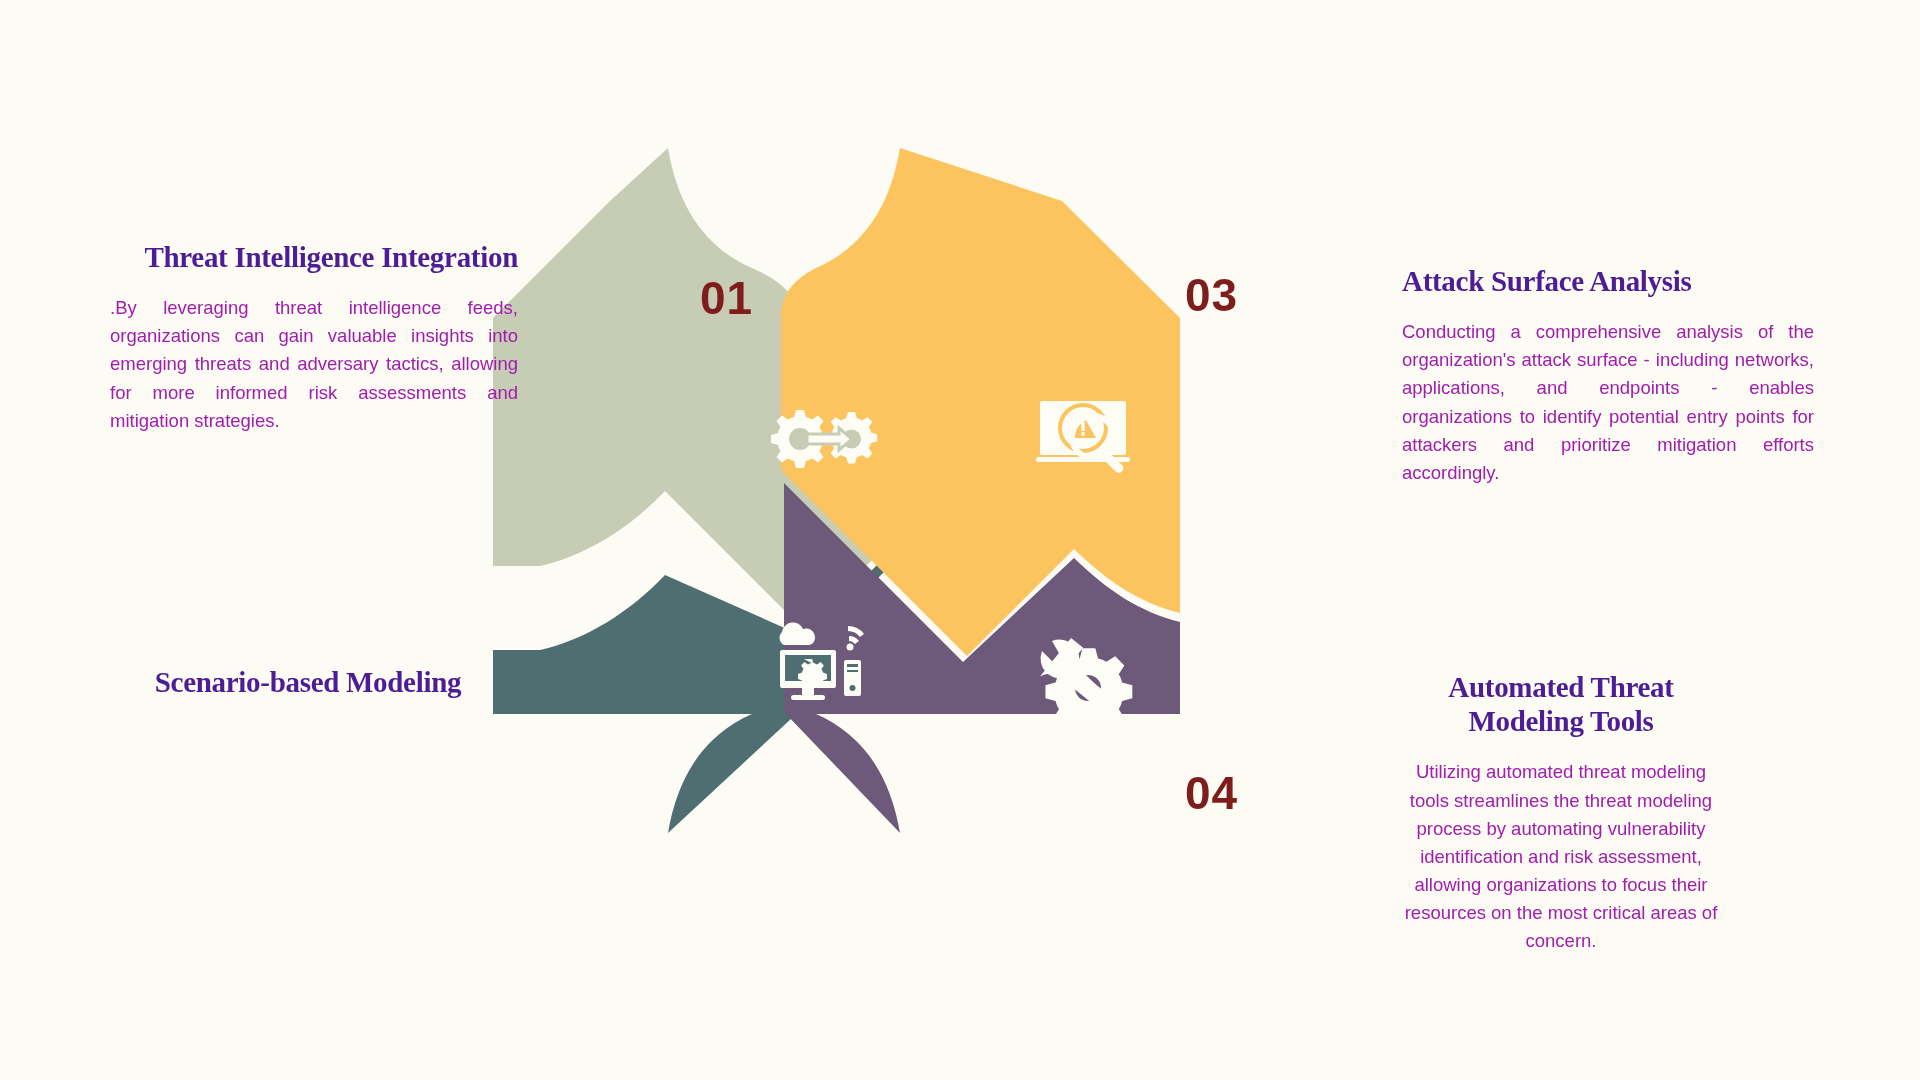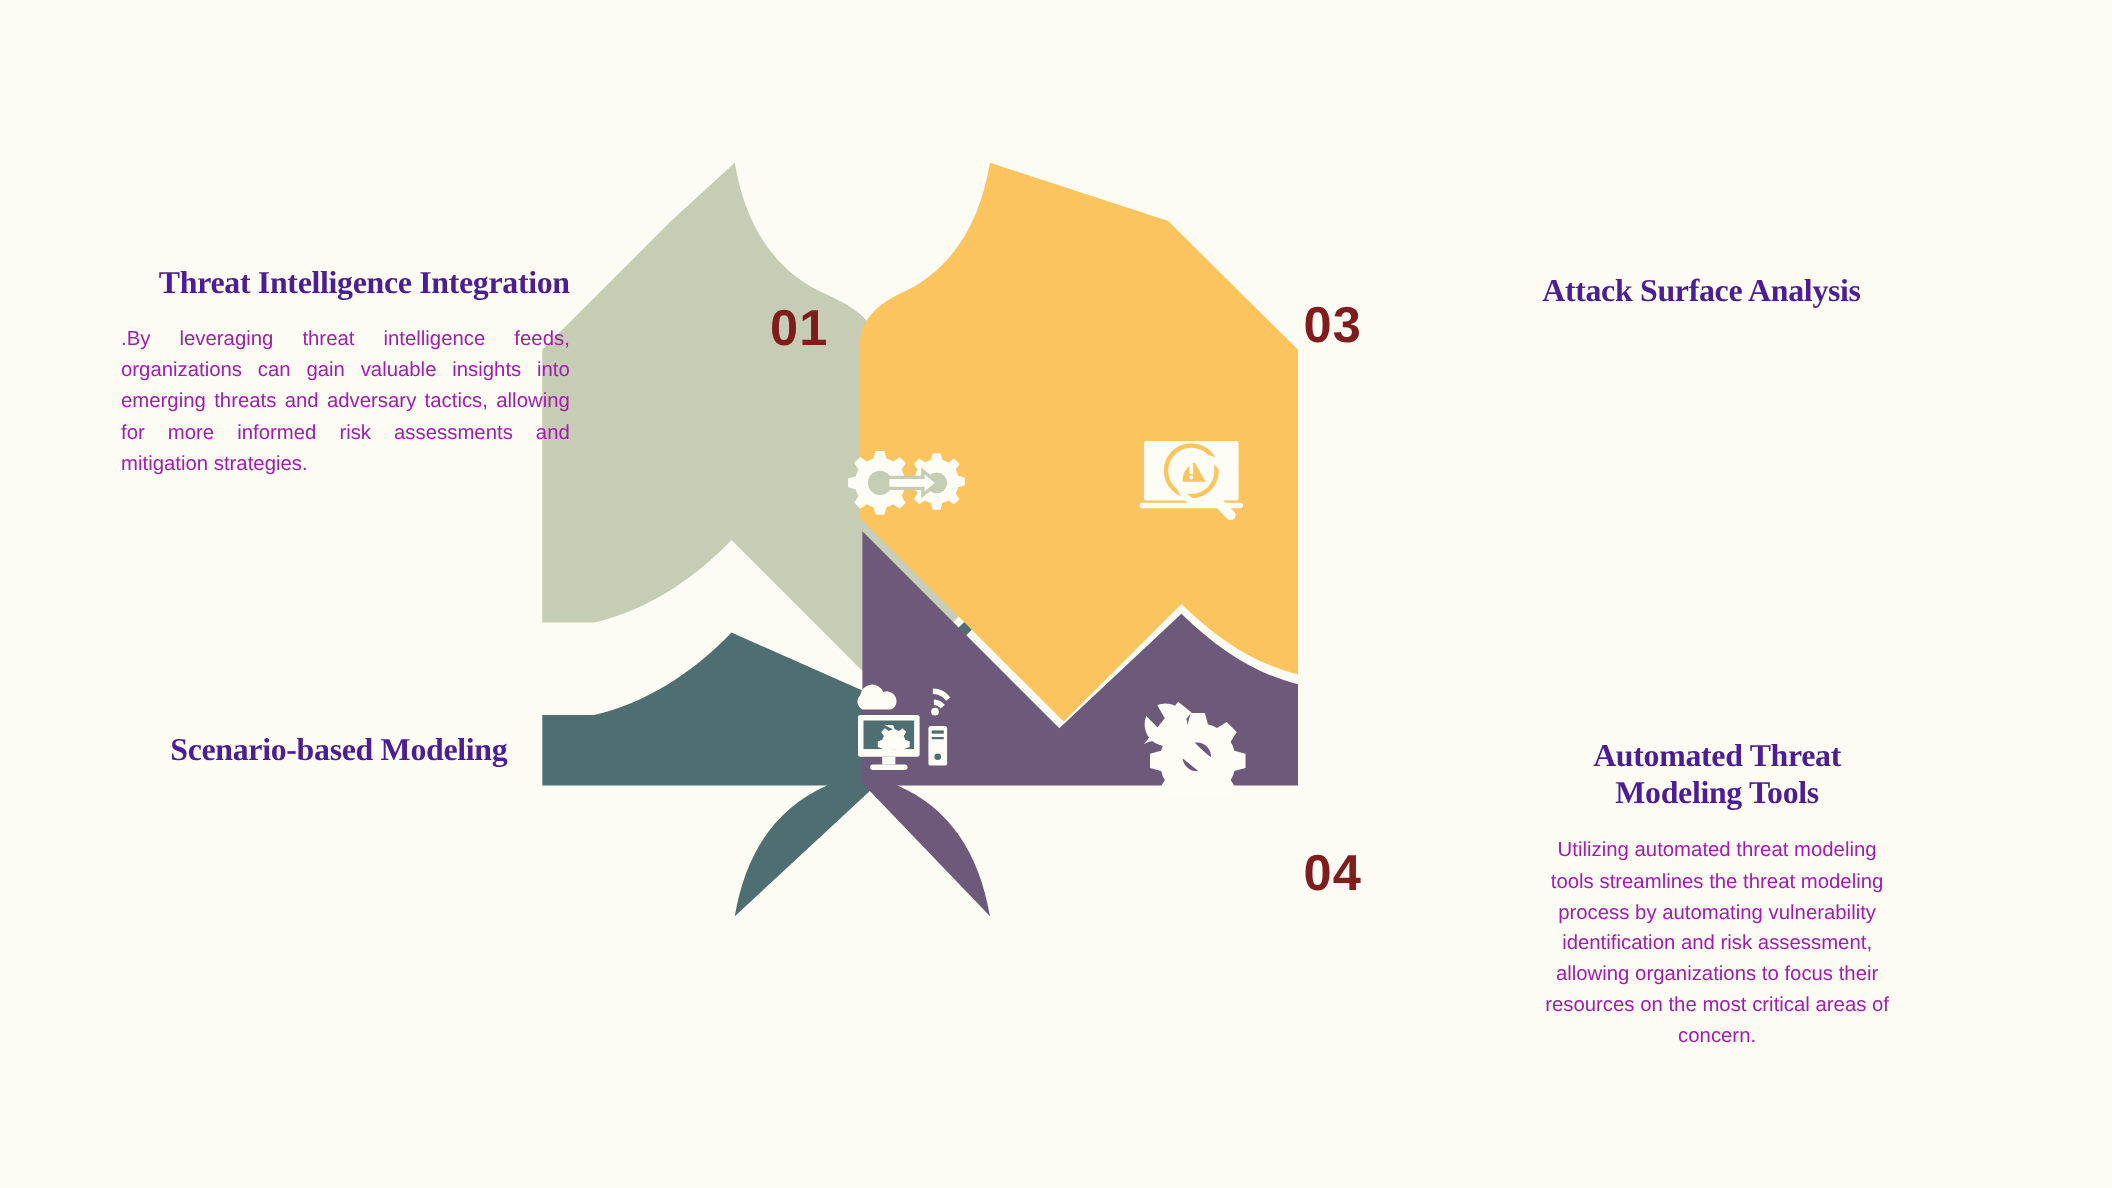--- a/index.html
+++ b/index.html
@@ -72,21 +72,21 @@
   }
 
   #block-01 { left: 98px; top: 240px; width: 420px; }
   #block-01 .tb-title { text-align: right; margin-right: 0px; }
   #block-01 .tb-body { padding-left: 12px; }
 
   #block-02 { left: 98px; top: 665px; width: 420px; }
   #block-02 .tb-title { text-align: center; padding-left: 0px; }
   #block-02 .tb-body { padding-left: 14px; }
 
-  #block-03 { left: 1402px; top: 248px; width: 412px; }
+  #block-03 { left: 1402px; top: 264px; width: 412px; }
   #block-03 .tb-title { text-align: left; }
   #block-03 .tb-body { text-align: justify; }
 
   #block-04 { left: 1402px; top: 670px; width: 318px; }
   #block-04 .tb-title { text-align: center; }
   #block-04 .tb-body { text-align: center; }
 </style>
 </head>
 <body style="background: rgb(252, 252, 244);">
 
@@ -249,20 +249,21 @@
     <h2 class="tb-title">Threat Intelligence Integration</h2>
     <p class="tb-body">.By leveraging threat intelligence feeds, organizations can gain valuable insights into emerging threats and adversary tactics, allowing for more informed risk assessments and mitigation strategies.</p>
   </div>
 
   <div class="text-block" id="block-02">
     <h2 class="tb-title">Scenario-based Modeling</h2>
   </div>
 
   <div class="text-block" id="block-03">
     <h2 class="tb-title">Attack Surface Analysis</h2>
+    <p class="tb-body">Conducting a comprehensive analysis of the organization's attack surface - including networks, applications, and endpoints - enables organizations to identify potential entry points for attackers and prioritize mitigation efforts accordingly.</p>
   </div>
 
   <div class="text-block" id="block-04">
     <h2 class="tb-title">Automated Threat Modeling Tools</h2>
     <p class="tb-body">Utilizing automated threat modeling tools streamlines the threat modeling process by automating vulnerability identification and risk assessment, allowing organizations to focus their resources on the most critical areas of concern.</p>
   </div>
 
 </div>
 
 </body></html>

